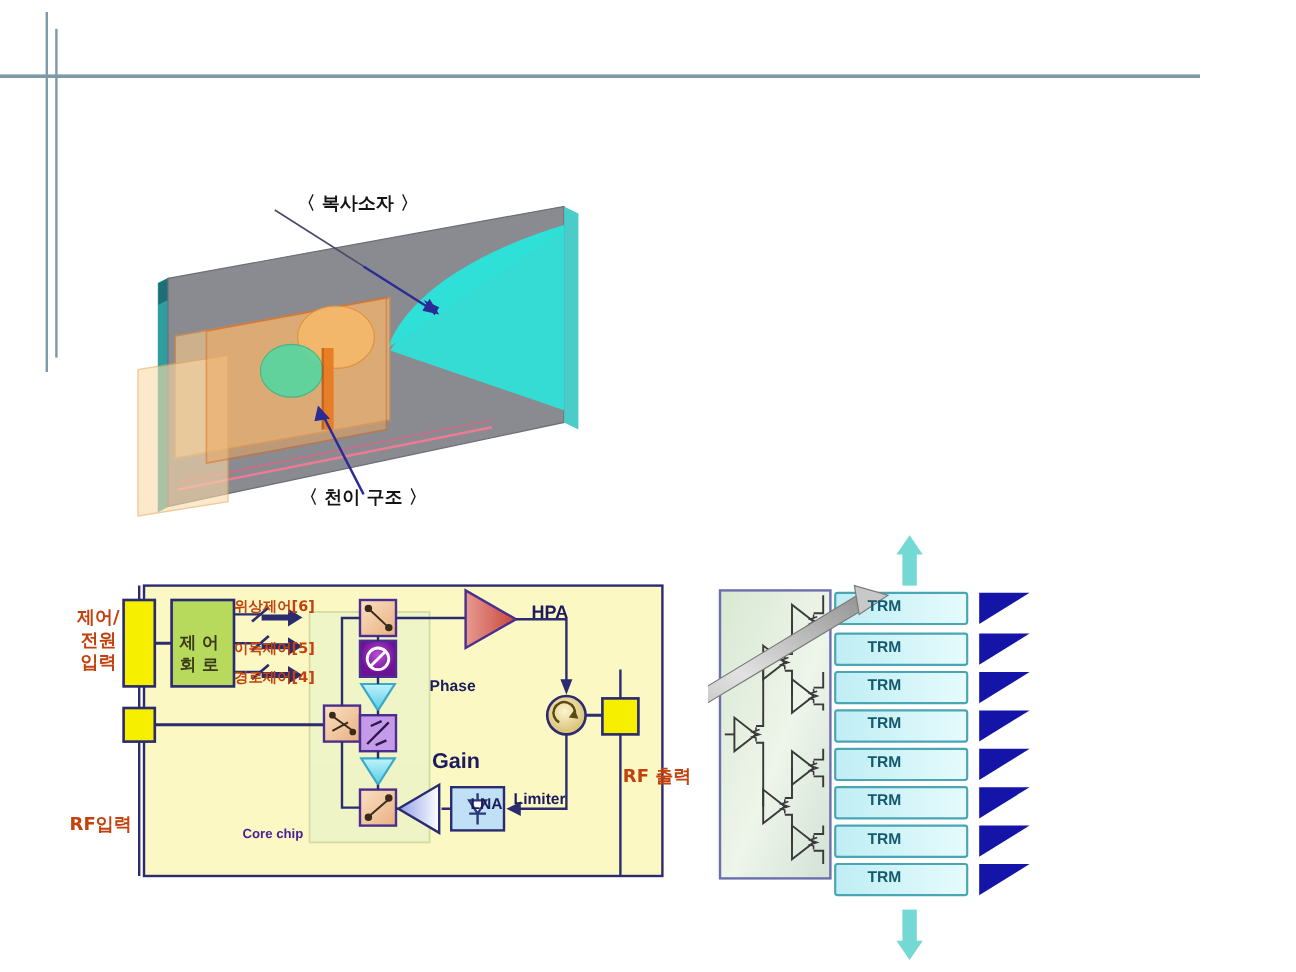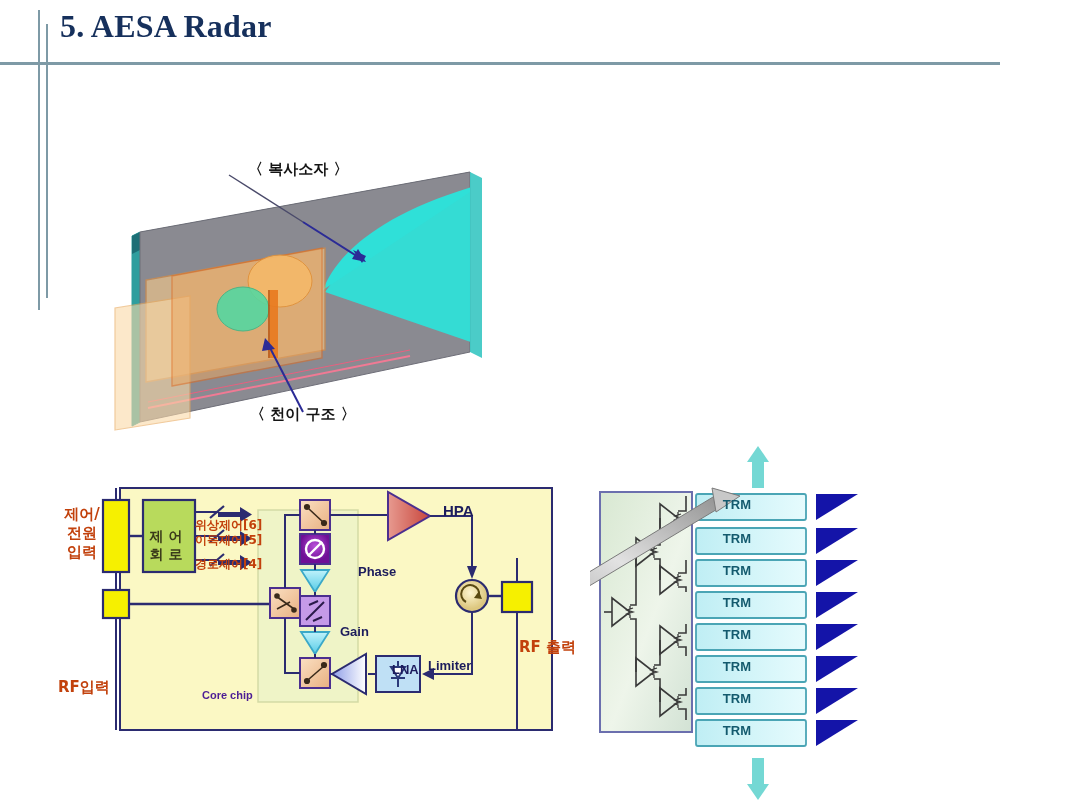--- a/index.html
+++ b/index.html
@@ -69,21 +69,20 @@
 </style>
 </head>
 <body>
 
 <div class="slide">
 
   <div class="vrule-a"></div>
   <div class="vrule-b"></div>
   <div class="hrule"></div>
 
-  <div class="title">5. AESA Radar</div>
 
 
   <div class="ant3d">
     <svg width="400" height="300" viewBox="0 0 400 300" xmlns="http://www.w3.org/2000/svg">
       <defs>
         <clipPath id="slabclip">
           <polygon points="30,82 360,22 360,202 30,272"></polygon>
         </clipPath>
       </defs>
 
@@ -270,32 +269,32 @@
     <div>제어/</div>
     <div>전원</div>
     <div>입력</div>
   </div>
 
   <div class="bdtxt ko" style="left:146px;top:527px;font-size:14px;line-height:18px;text-align:center;width:40px;color:#3a3a1a;">
     <div>제 어</div>
     <div>회 로</div>
   </div>
 
-  <div class="bdtxt ko" style="left:195px;top:497px;font-size:12px;margin-top:20px;">위상제어[6]</div>
+  <div class="bdtxt ko" style="left:195px;top:497px;font-size:12px;">위상제어[6]</div>
   <div class="bdtxt ko" style="left:195px;top:532px;font-size:12px;">이득제어[5]</div>
   <div class="bdtxt ko" style="left:195px;top:556px;font-size:12px;">경로제어[4]</div>
 
   <div class="bdtxt ko" style="left:58px;top:634px;font-size:15px;margin-top:44px;">RF입력</div>
   <div class="bdtxt ko" style="left:519px;top:638px;font-size:15px;">RF 출력</div>
 
   <div class="bdtxt en" style="left:202px;top:689px;font-size:11px;color:#4c1d95;">Core chip</div>
 
   <div class="bdtxt en" style="left:443px;top:502px;font-size:15px;">HPA</div>
   <div class="bdtxt en" style="left:358px;top:564px;font-size:13px;">Phase</div>
-  <div class="bdtxt en" style="left:340px;top:624px;font-size:13px;">Gain</div>
+  <div class="bdtxt en" style="left:360px;top:624px;font-size:18px;">Gain</div>
   <div class="bdtxt en" style="left:368px;top:662px;font-size:13px;padding-left:24px;">LNA</div>
   <div class="bdtxt en" style="left:428px;top:658px;font-size:13px;">Limiter</div>
 
   <div class="arr">
     <svg width="310" height="370" viewBox="0 0 310 370" xmlns="http://www.w3.org/2000/svg">
       <defs>
         <linearGradient id="gFeed" x1="0" y1="0" x2="1" y2="1">
           <stop offset="0%" stop-color="#d8e8d2"></stop>
           <stop offset="55%" stop-color="#eef5ea"></stop>
           <stop offset="100%" stop-color="#d2e2d4"></stop>

